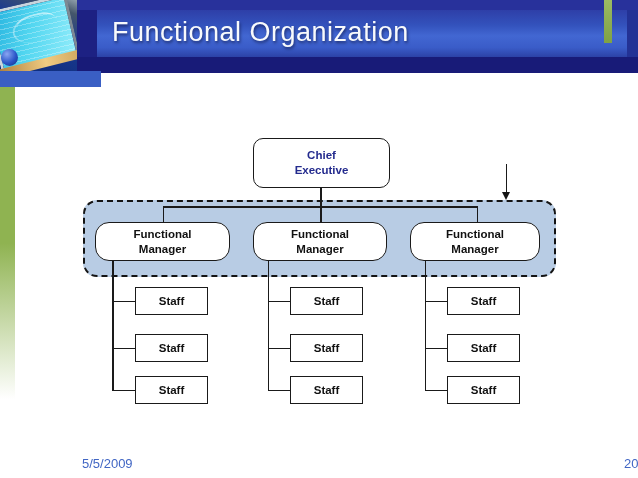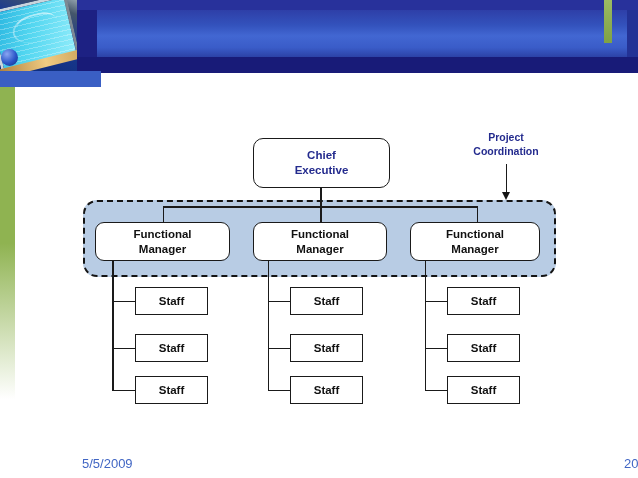--- a/index.html
+++ b/index.html
@@ -40,21 +40,21 @@
   
   .dashed-region{position:absolute;left:83px;top:200px;width:473px;height:77px;
     background:#b8cce4;border:2px dashed #141414;border-radius:14px;box-sizing:border-box;}
   .cline{position:absolute;background:#1a1a1a;}
   .arrow-head{position:absolute;width:0;height:0;
     border-left:4.5px solid transparent;border-right:4.5px solid transparent;
     border-top:8px solid #141414;}
   .node{position:absolute;display:flex;align-items:center;justify-content:center;
     box-sizing:border-box;background:#ffffff;border:1.5px solid #1a1a1a;
     font-weight:bold;font-size:11.5px;line-height:1.3;text-align:center;white-space:pre-line;color:#111;}
-  .round{border-radius:9px;}
+  .round{border-radius:14px;}
   .chief{color:#242b8e;border-radius:10px;}
   .annotation{position:absolute;left:450px;top:131px;width:112px;text-align:center;
     font-weight:bold;font-size:10.5px;line-height:1.32;color:#242b8e;white-space:pre-line;}
 
   
   .footer-text{position:absolute;top:456px;font-size:13px;color:#4166c4;white-space:pre;margin-left:44px;}
 </style>
 </head>
 <body>
 
@@ -69,20 +69,21 @@
 
   <div class="photo">
     <div class="screen"></div>
     <div class="squiggle"></div>
     <div class="gold-strip"></div>
     <div class="sphere"></div>
   </div>
   <div class="under-bar"></div>
   <div class="green-bar"></div>
 
+  <div class="hdr-title">Functional Organization</div>
 
   <div class="dashed-region"></div>
 
   <div class="cline" style="left:320px;top:180px;width:1.5px;height:27px;"></div>
   <div class="cline" style="left:162.5px;top:206px;width:315px;height:1.5px;"></div>
   <div class="cline" style="left:162.5px;top:206px;width:1.5px;height:17px;"></div>
   <div class="cline" style="left:320px;top:206px;width:1.5px;height:17px;"></div>
   <div class="cline" style="left:476.5px;top:206px;width:1.5px;height:17px;"></div>
 
   <div class="cline" style="left:112px;top:261px;width:1.5px;height:129.5px;"></div>
@@ -92,22 +93,20 @@
   <div class="cline" style="left:112px;top:300.5px;width:23px;height:1.5px;"></div>
   <div class="cline" style="left:112px;top:347.5px;width:23px;height:1.5px;"></div>
   <div class="cline" style="left:112px;top:389.5px;width:23px;height:1.5px;"></div>
   <div class="cline" style="left:267.5px;top:300.5px;width:22.5px;height:1.5px;"></div>
   <div class="cline" style="left:267.5px;top:347.5px;width:22.5px;height:1.5px;"></div>
   <div class="cline" style="left:267.5px;top:389.5px;width:22.5px;height:1.5px;"></div>
   <div class="cline" style="left:424.5px;top:300.5px;width:22.5px;height:1.5px;"></div>
   <div class="cline" style="left:424.5px;top:347.5px;width:22.5px;height:1.5px;"></div>
   <div class="cline" style="left:424.5px;top:389.5px;width:22.5px;height:1.5px;"></div>
 
-  <div class="annotation">Project
-Coordination</div>
   <div class="cline" style="left:505.5px;top:164px;width:1.5px;height:29px;"></div>
   <div class="arrow-head" style="left:501.5px;top:192px;"></div>
 
   <div class="node chief" style="left:253px;top:138px;width:137px;height:50px;">Chief
 Executive</div>
 
   <div class="node round" style="left:95px;top:222px;width:135px;height:39px;">Functional
 Manager</div>
   <div class="node round" style="left:253px;top:222px;width:134px;height:39px;">Functional
 Manager</div>

